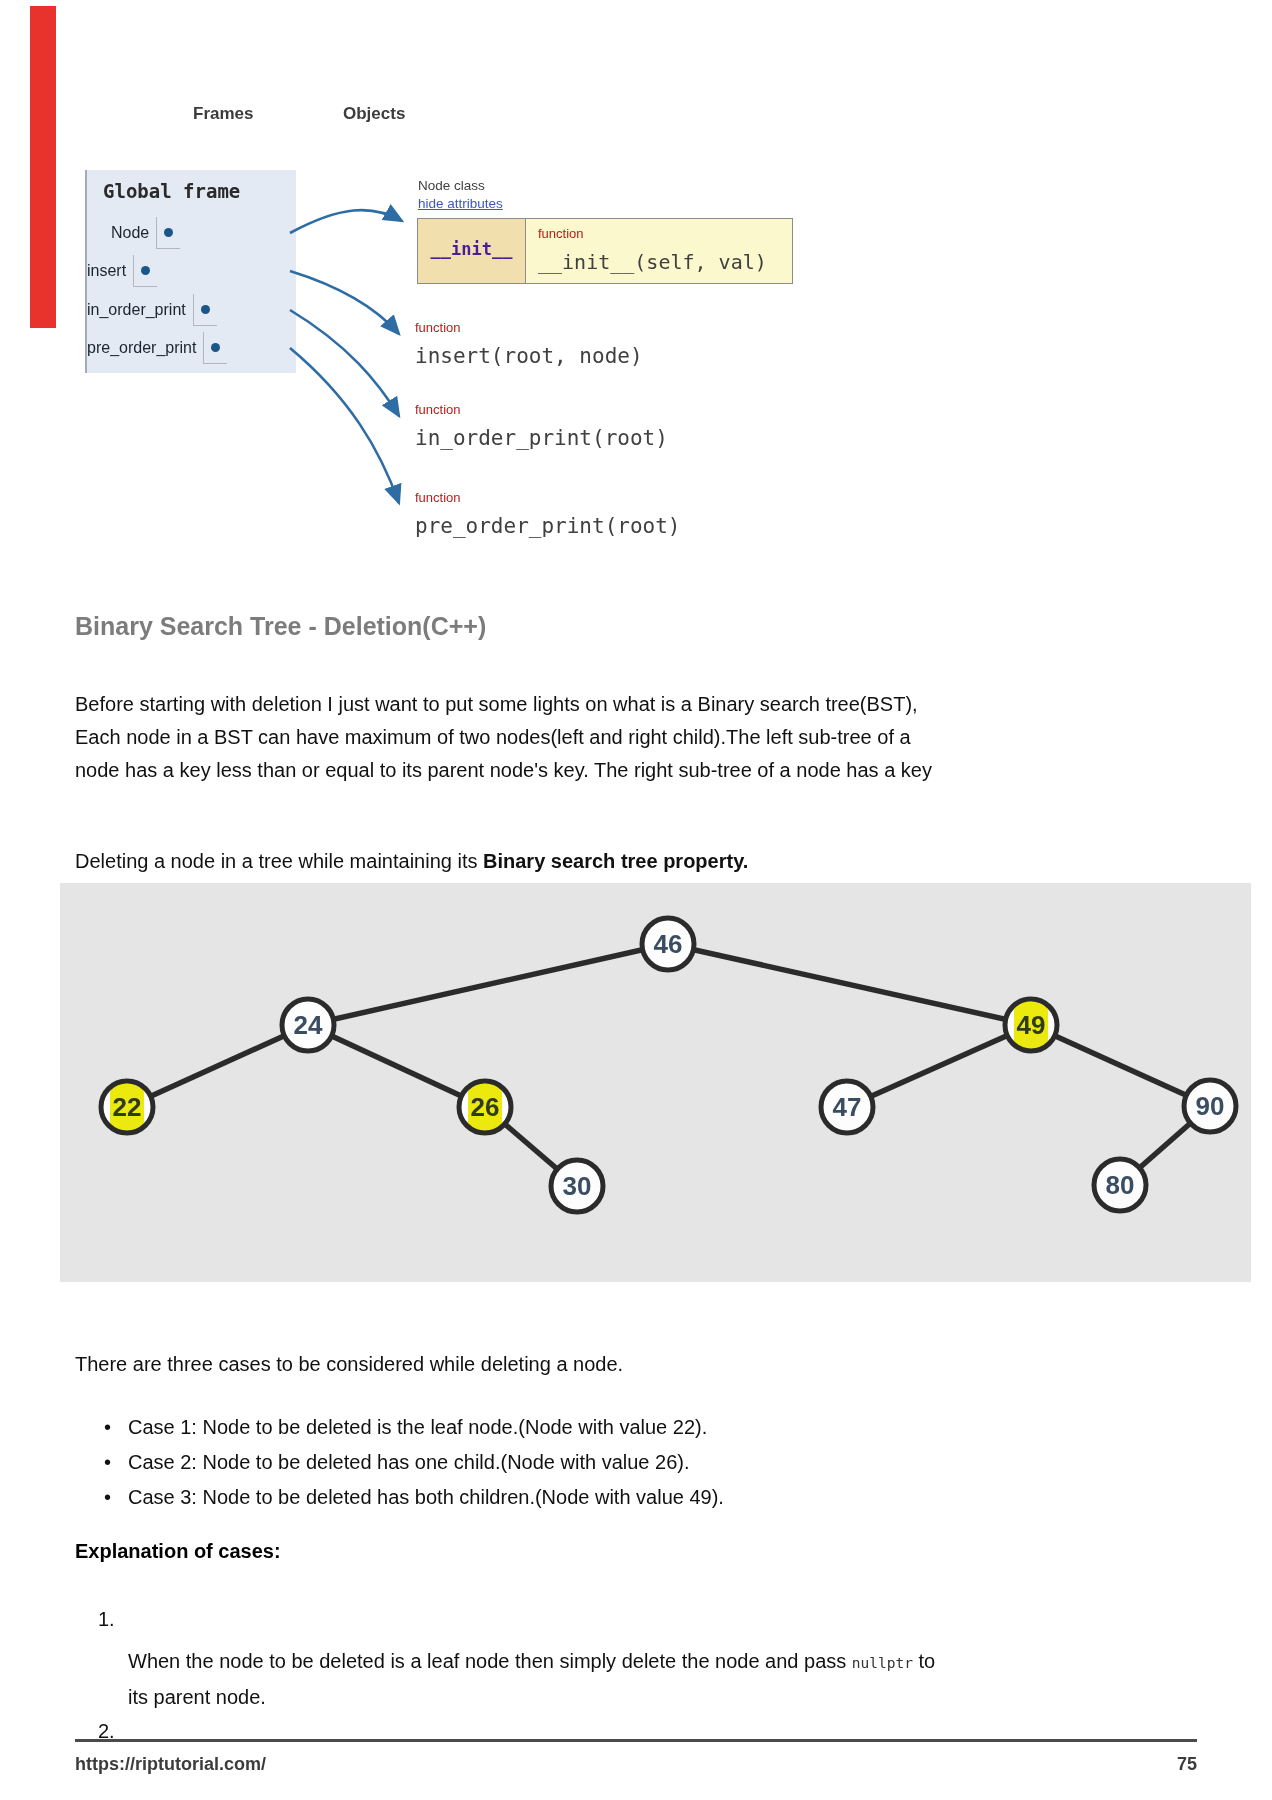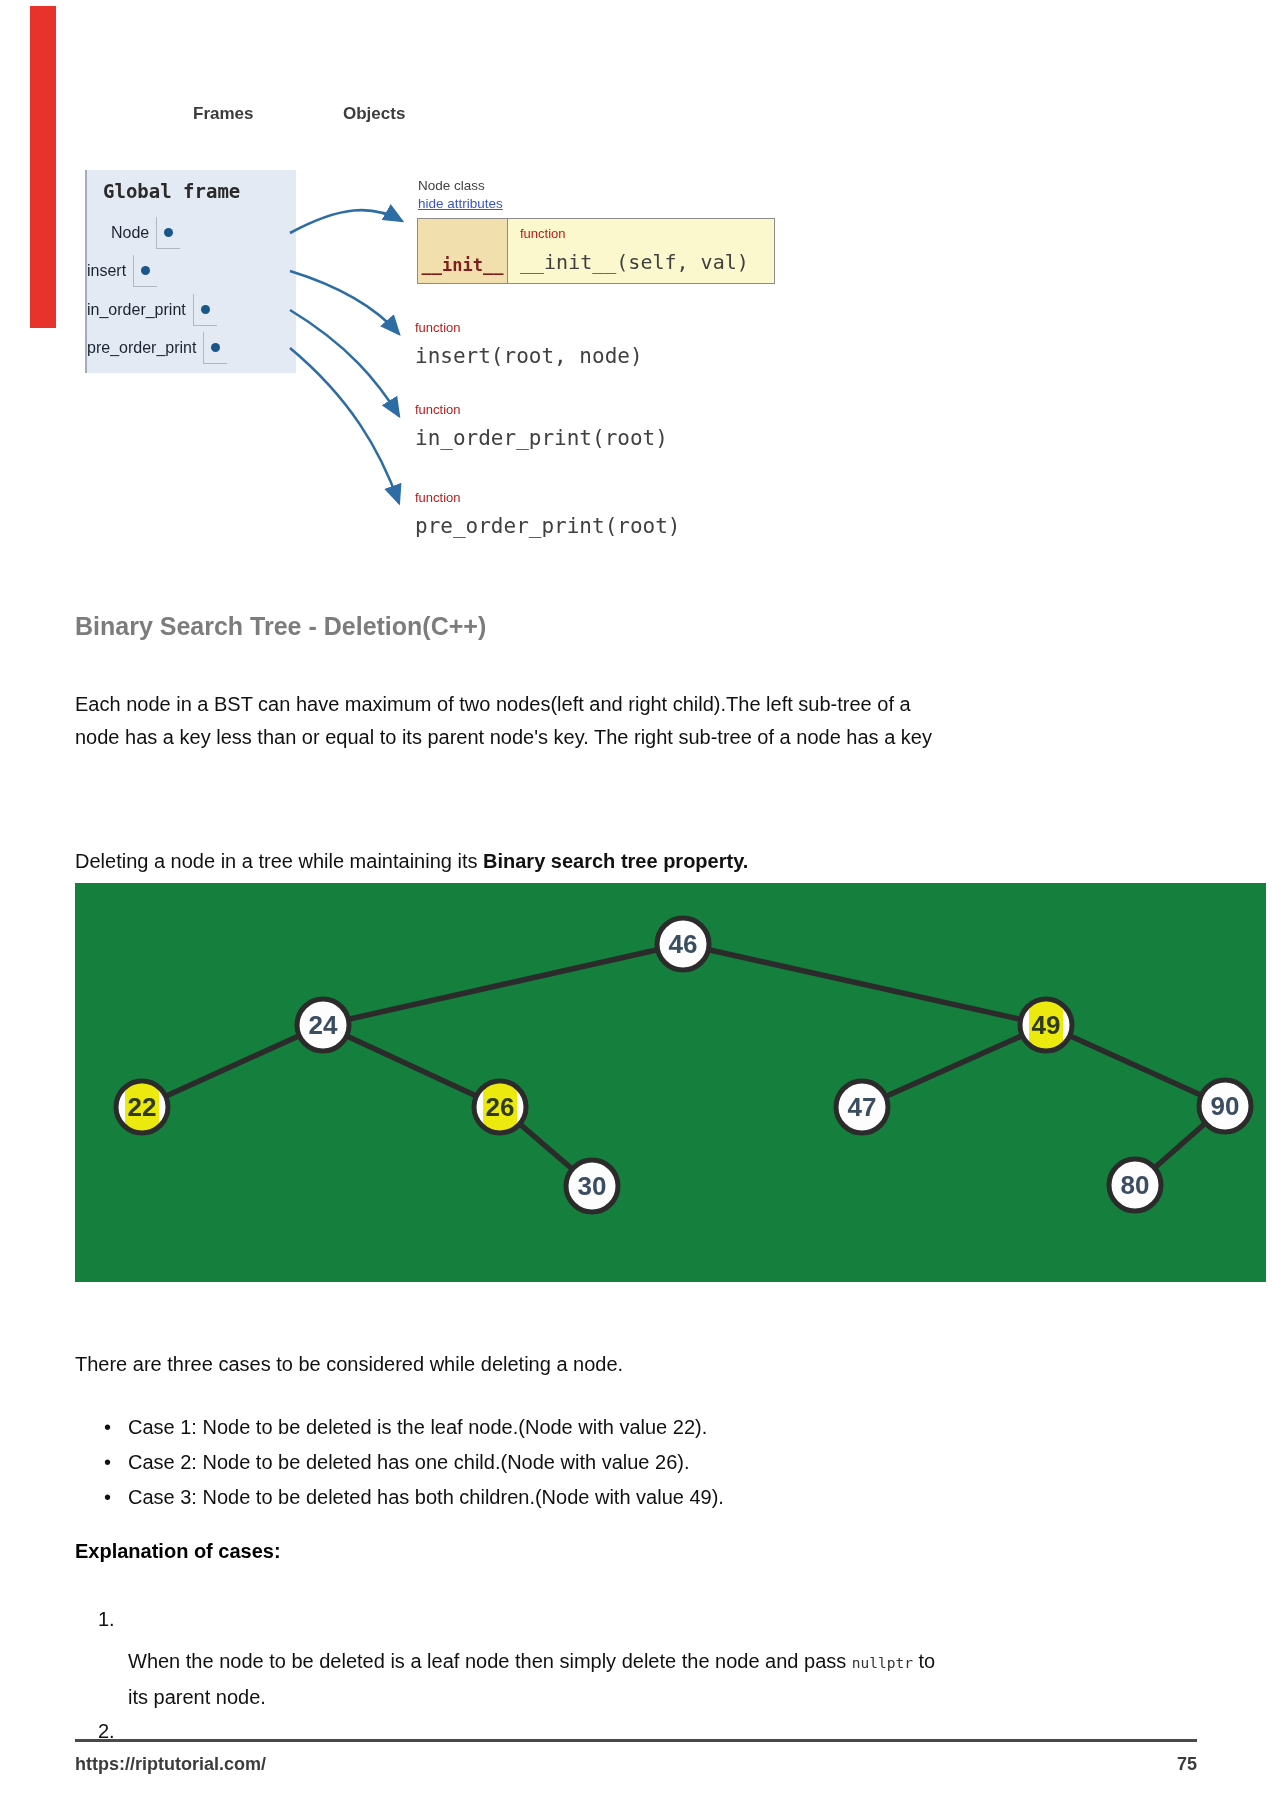--- a/index.html
+++ b/index.html
@@ -42,23 +42,23 @@
   .arrows-svg { position:absolute; left:0; top:0; width:820px; height:575px; pointer-events:none; }
 
   .obj-class-label { position:absolute; left:418px; top:178px; font-size:13.5px; color:#3f3f3f; }
   .obj-class-link  { position:absolute; left:418px; top:196px; font-size:13.5px; color:#3d56c4; text-decoration:underline; }
 
   .init-box {
     position:absolute; left:417px; top:218px; display:flex;
     border:1.5px solid #8c8c8c;
   }
   .init-name-cell {
-    width:90px; background:#f2dfae; border-right:1.5px solid #8c8c8c;
-    display:flex; align-items:flex-end; justify-content:center; padding-bottom:8px;
-    font-family:"DejaVu Sans Mono", monospace; font-size:17px; font-weight:600; color:#7f1d1d;
+    width:108px; background:#f2dfae; border-right:1.5px solid #8c8c8c;
+    display:flex; align-items:flex-end; justify-content:center; padding-bottom:24px;
+    font-family:"DejaVu Sans Mono", monospace; font-size:17px; font-weight:600; color:#4c1d95;
   }
   .init-fn-cell { width:266px; background:#fbf8cd; padding:7px 10px 9px 12px; }
   .fn-kind { font-size:13px; color:#b91c1c; }
   .fn-code {
     font-family:"DejaVu Sans Mono", monospace;
     font-size:20px; color:#404040; margin-top:9px; white-space:nowrap;
   }
   .fn-block { position:absolute; left:415px; }
   .fn-block .fn-code { font-size:21px; }
 
@@ -67,22 +67,22 @@
     position:absolute; left:75px; top:612px;
     font-size:25px; font-weight:bold; color:#7c7c7c;
   }
   .bodyline { font-size:20px; color:#111; line-height:33px; }
   #para1 { position:absolute; left:75px; top:688px; width:1140px; }
   #para2 { position:absolute; left:75px; top:845px; width:1140px; }
   b.strong { font-weight:bold; }
 
   
   .tree-panel {
-    position:absolute; left:75px; top:883px; width:1191px; height:399px;
-    background:#15803d;
+    position:absolute; left:60px; top:883px; width:1191px; height:399px;
+    background:#e5e5e5;
   }
   .tree-panel svg { display:block; }
 
   
   #three-cases { position:absolute; left:75px; top:1348px; width:1140px; }
   .bullets { position:absolute; left:104px; top:1410px; }
   .bullet-row { display:flex; line-height:35px; }
   .bullet-glyph { width:24px; font-size:20px; color:#111; }
   .bullet-text { font-size:20px; color:#111; }
 
@@ -181,20 +181,21 @@
       <div class="fn-block" style="top: 490px;">
         <div class="fn-kind">function</div>
         <div class="fn-code">pre_order_print(root)</div>
       </div>
     </div>
 </div>
 
 <div class="h-example">Binary Search Tree - Deletion(C++)</div>
 
 <div id="para1">
+    <div class="bodyline">Before starting with deletion I just want to put some lights on what is a Binary search tree(BST),</div>
     <div class="bodyline">Each node in a BST can have maximum of two nodes(left and right child).The left sub-tree of a</div>
     <div class="bodyline">node has a key less than or equal to its parent node's key. The right sub-tree of a node has a key</div>
   </div>
 
 <div id="para2" class="bodyline">
   <span>Deleting a node in a tree while maintaining its </span><b class="strong">Binary search tree property.</b>
 </div>
 
 <div class="tree-panel">
   <svg id="tree-svg" width="1191" height="399" viewBox="0 0 1191 399">

